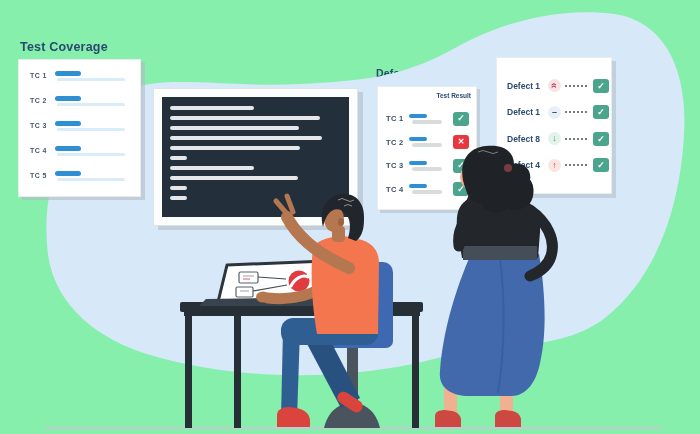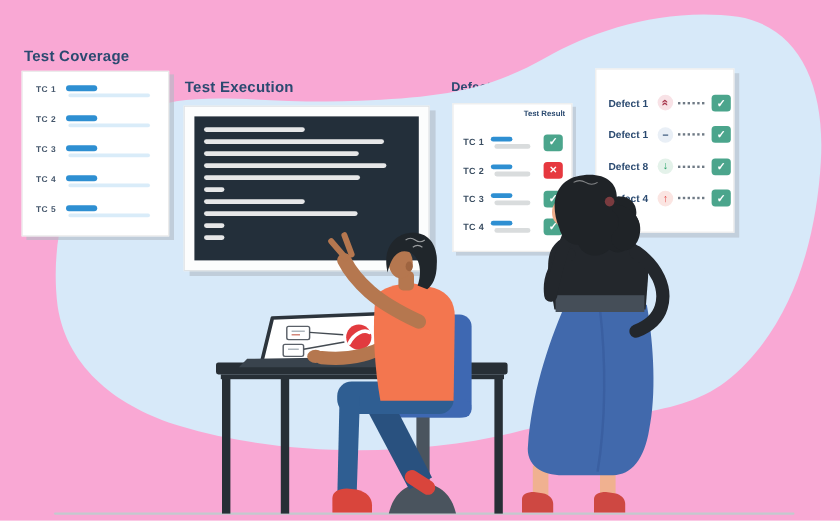--- a/index.html
+++ b/index.html
@@ -1,16 +1,16 @@
 <!DOCTYPE html>
 <html><head>
 <meta charset="utf-8">
 <style>
   html,body{margin:0;padding:0;background:#fff;}
-  #stage{position:relative;width:700px;height:434px;background:#f9a8d4;overflow:hidden;
+  #stage{position:relative;width:700px;height:434px;background:#86efac;overflow:hidden;
          font-family:"Liberation Sans",sans-serif;}
   svg{display:block;}
 
   
   .panel-title{position:absolute;font-weight:bold;color:#2b4a70;letter-spacing:.2px;}
   #tc-title{left:20px;top:40px;font-size:12.5px;}
   #te-title{left:154px;top:66px;font-size:12.5px;}
   #di-title{left:376px;top:67px;font-size:10.5px;}
   #dr-title{left:498px;top:41px;font-size:11.5px;}
 
@@ -118,21 +118,20 @@
     </div>
     <div class="tc-row">
       <span class="tc-label">TC 5</span>
       <span class="tc-bars">
         <span class="tc-bar" style="display: block; width: 26px;"></span>
         <span class="tc-track" style="display: block; width: 68px;"></span>
       </span>
     </div>
   </div>
 
-  <div class="panel-title" id="te-title">Test Execution</div>
   <div id="te-frame">
     <div id="te-screen">
       <div class="te-line" style="width: 84px;"></div>
       <div class="te-line" style="width: 150px;"></div>
       <div class="te-line" style="width: 129px;"></div>
       <div class="te-line" style="width: 152px;"></div>
       <div class="te-line" style="width: 130px;"></div>
       <div class="te-line" style="width: 17px;"></div>
       <div class="te-line" style="width: 84px;"></div>
       <div class="te-line" style="width: 128px;"></div>

